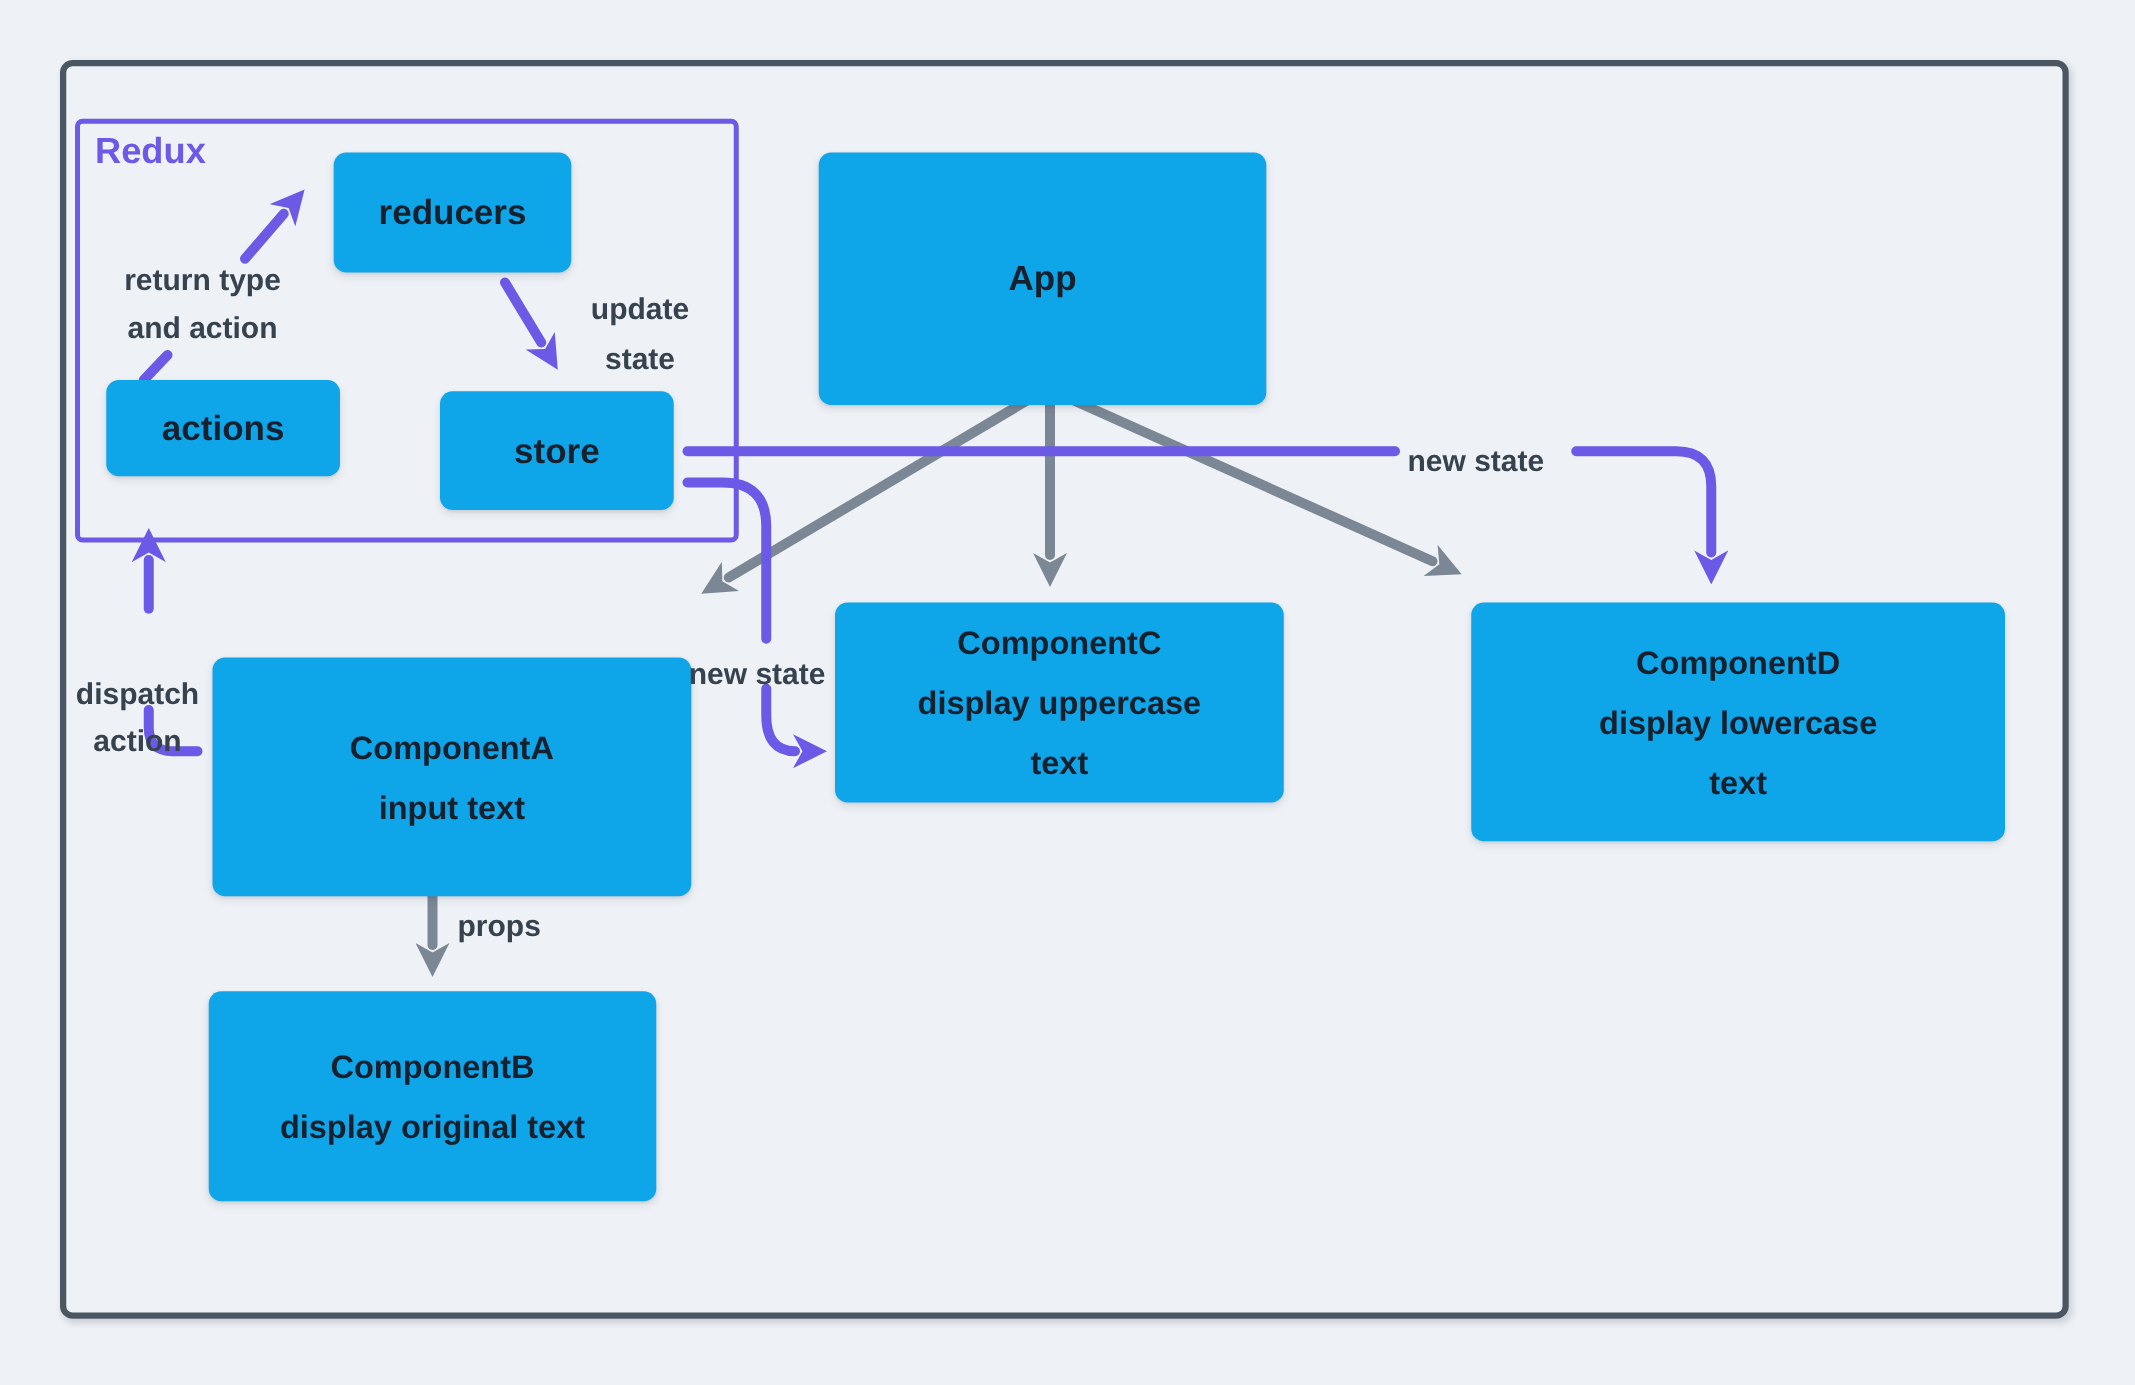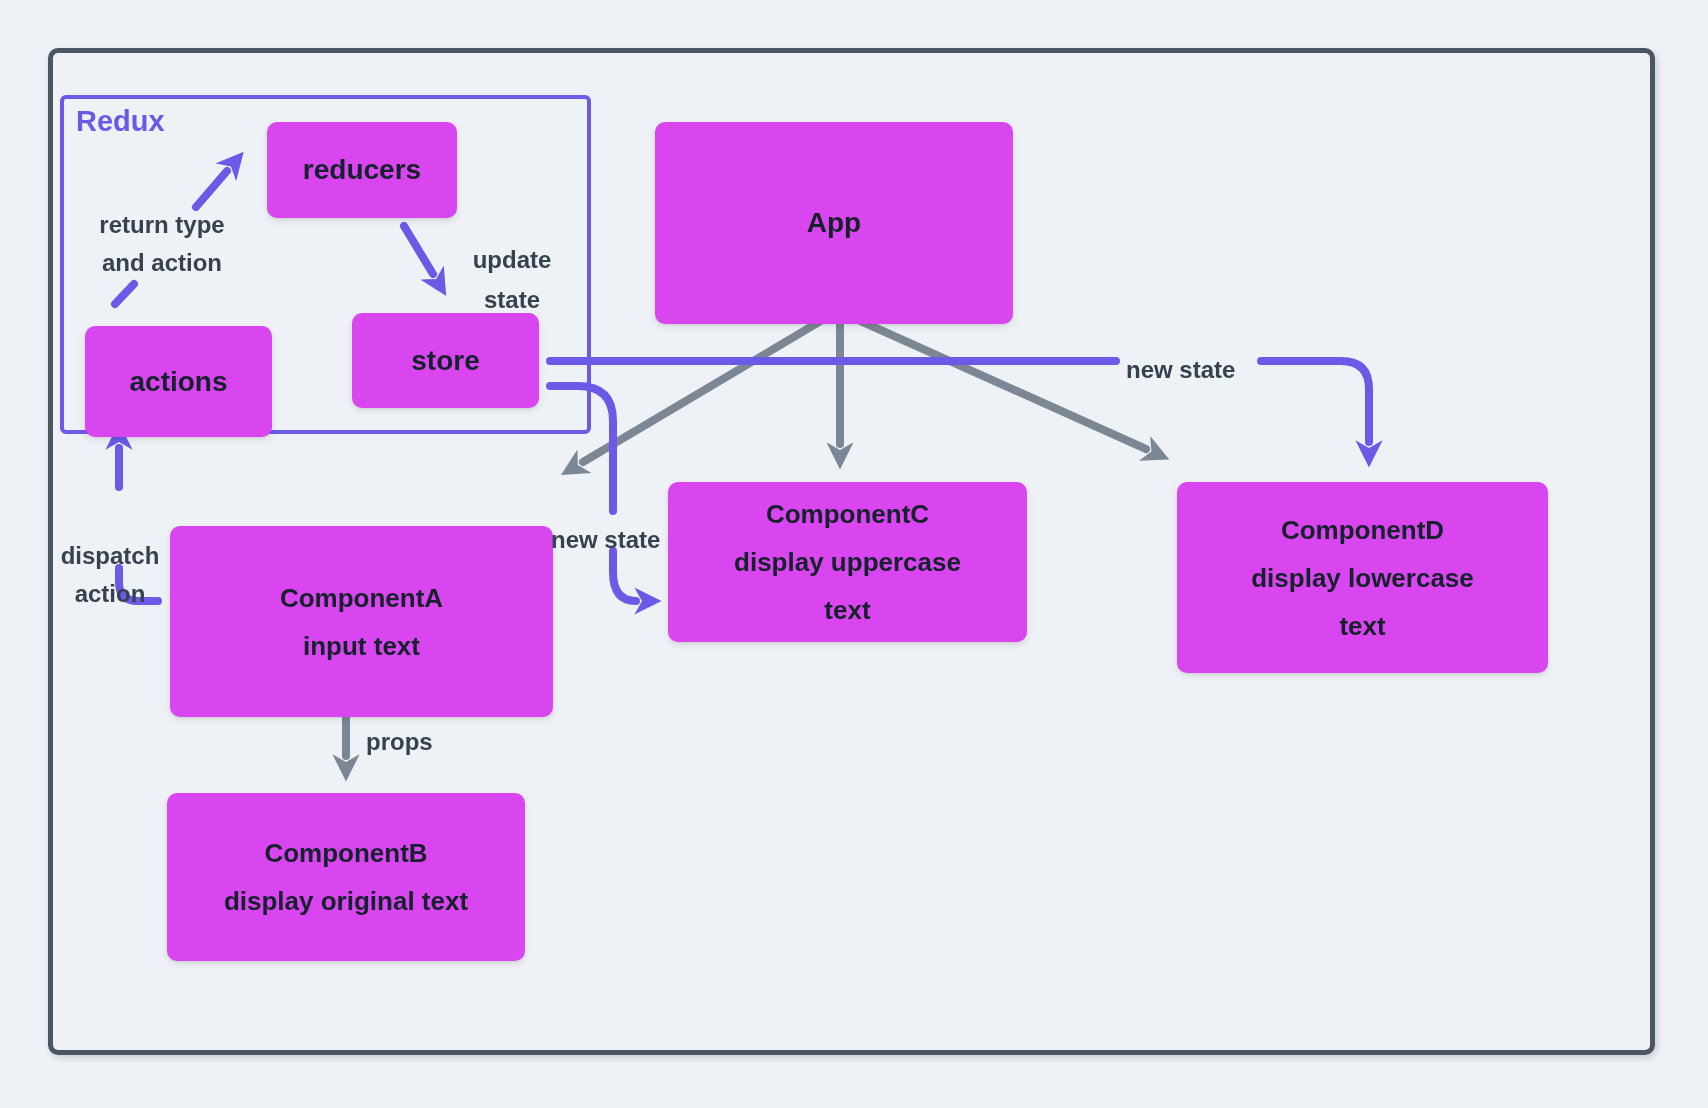--- a/index.html
+++ b/index.html
@@ -16,44 +16,44 @@
   .redux-group{
     position:absolute;left:60px;top:95px;width:531px;height:339px;
     border:4px solid #6a5ae6;border-radius:6px;box-sizing:border-box;
   }
   .redux-label{
     position:absolute;left:12px;top:6px;
     font-size:29px;font-weight:700;color:#6a5ae6;white-space:pre-line;
   }
   .edges{position:absolute;left:0;top:0;pointer-events:none;}
   .node{
-    position:absolute;background:#d946ef;border-radius:10px;
+    position:absolute;background:#0ea5e9;border-radius:10px;
     box-shadow:0 3px 7px rgba(28,40,60,.10),0 1px 2px rgba(28,40,60,.08);
     display:flex;align-items:center;justify-content:center;text-align:center;
     color:#17212d;font-weight:700;white-space:pre-line;
   }
   .node.small{font-size:28px;line-height:1;}
   .node.big{font-size:26px;line-height:48px;}
   .edge-label{
     position:absolute;color:#36424e;font-weight:700;font-size:24px;
     line-height:38px;white-space:pre-line;
   }
   .edge-label.center{text-align:center;}
   
   .n-reducers{left:267px;top:122px;width:190px;height:96px;}
-  .n-actions {left:85px; top:326px;width:187px;height:111px;}
+  .n-actions {left:85px; top:304px;width:187px;height:77px;}
   .n-store   {left:352px;top:313px;width:187px;height:95px;}
   .n-app     {left:655px;top:122px;width:358px;height:202px;}
   .n-compa   {left:170px;top:482px;width:383px;height:191px;margin-top:44px;}
   .n-compb   {left:167px;top:793px;width:358px;height:168px;}
   .n-compc   {left:668px;top:482px;width:359px;height:160px;}
-  .n-compd   {left:1177px;top:482px;width:371px;height:191px;}
+  .n-compd   {left:1177px;top:482px;width:427px;height:191px;}
   
   .l-return  {left:52px;top:206px;width:220px;}
-  .l-update  {left:412px;top:240px;width:200px;line-height:40px;}
+  .l-update  {left:412px;top:228px;width:200px;line-height:40px;}
   .l-dispatch{left:10px;top:492px;width:200px;margin-top:45px;}
   .l-newstate-mid  {left:551px;top:521px;}
   .l-newstate-right{left:1126px;top:351px;}
   .l-props   {left:366px;top:723px;}
 </style>
 </head>
 <body>
 
 <div class="canvas">
 

